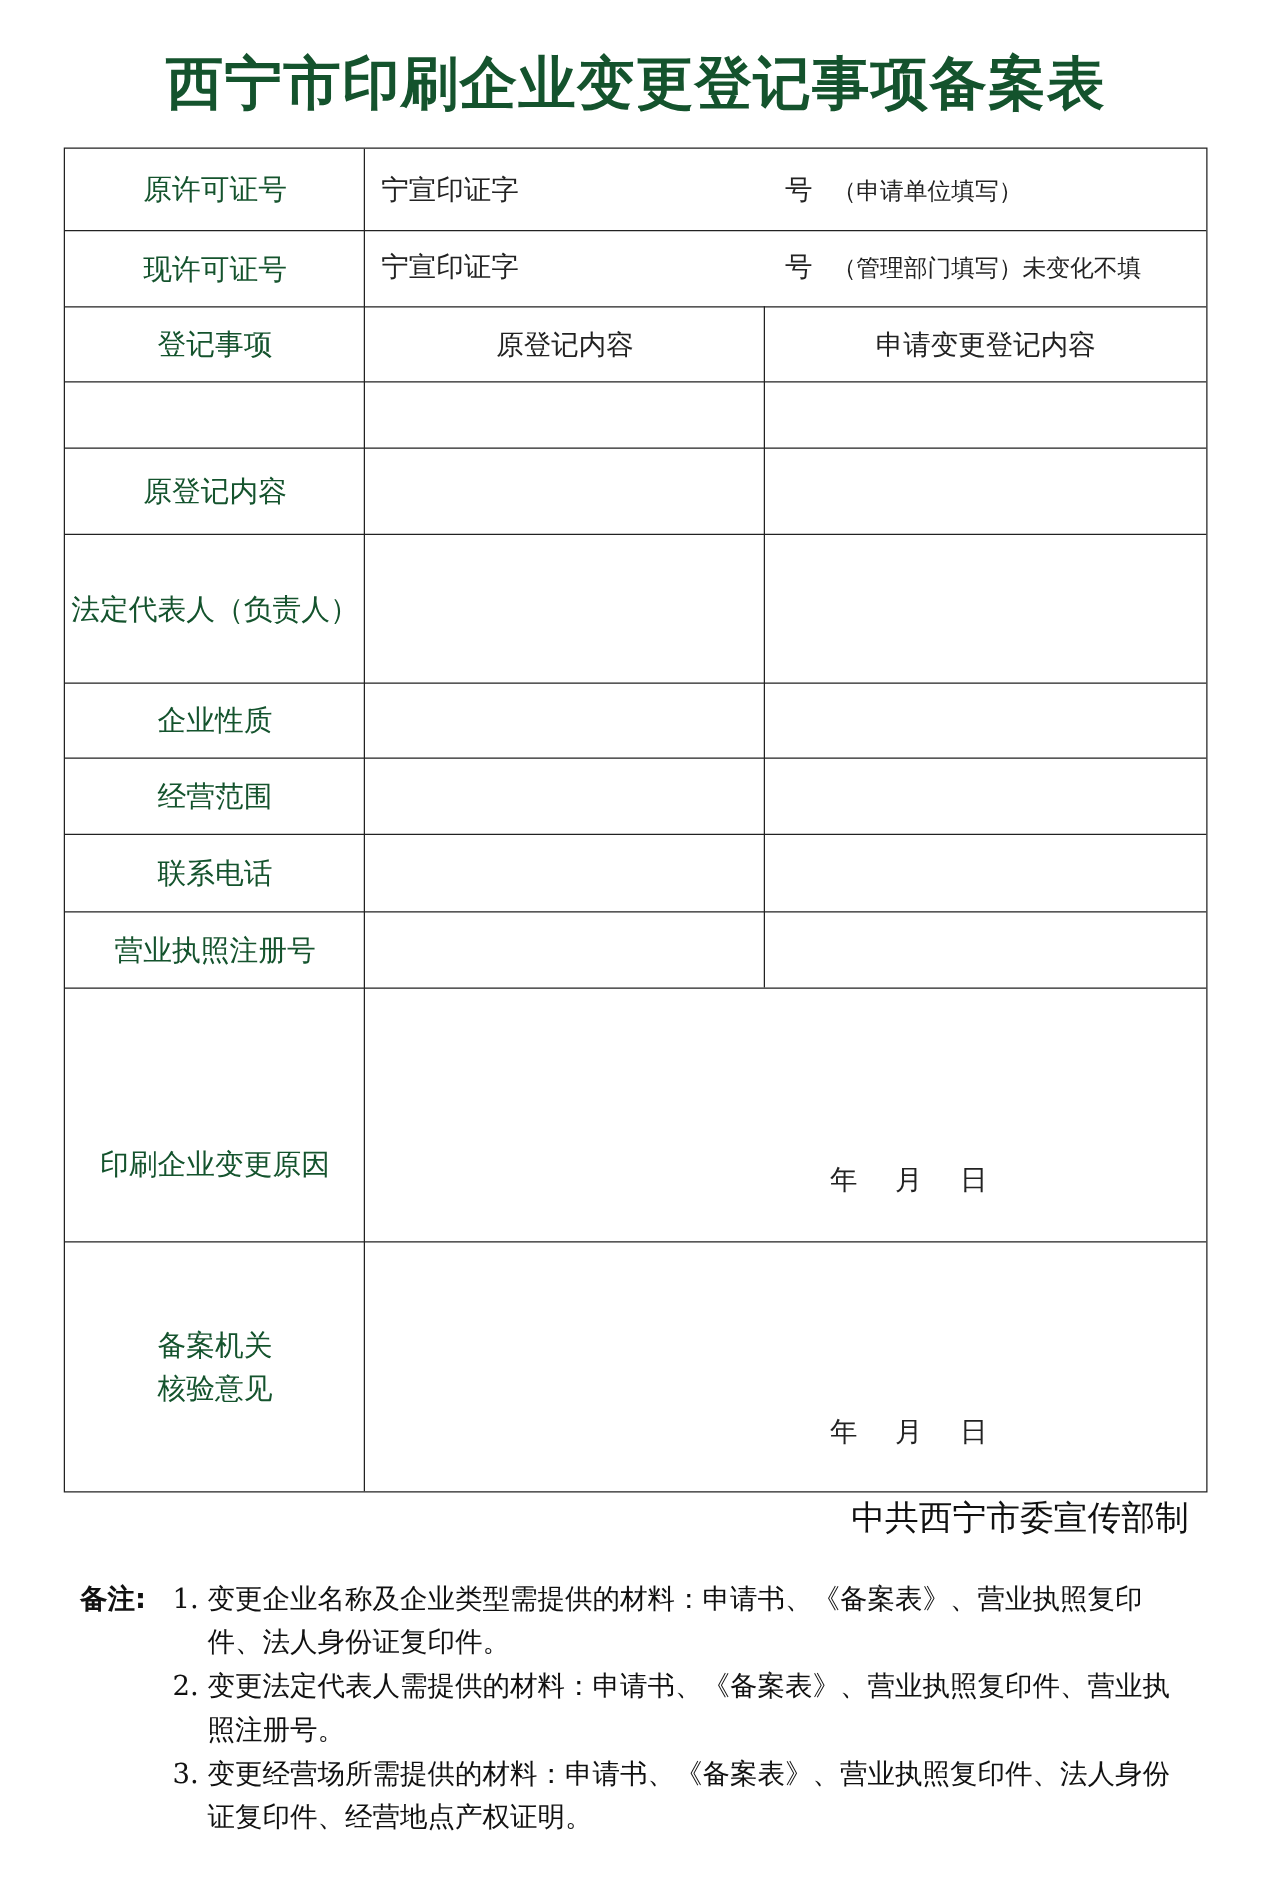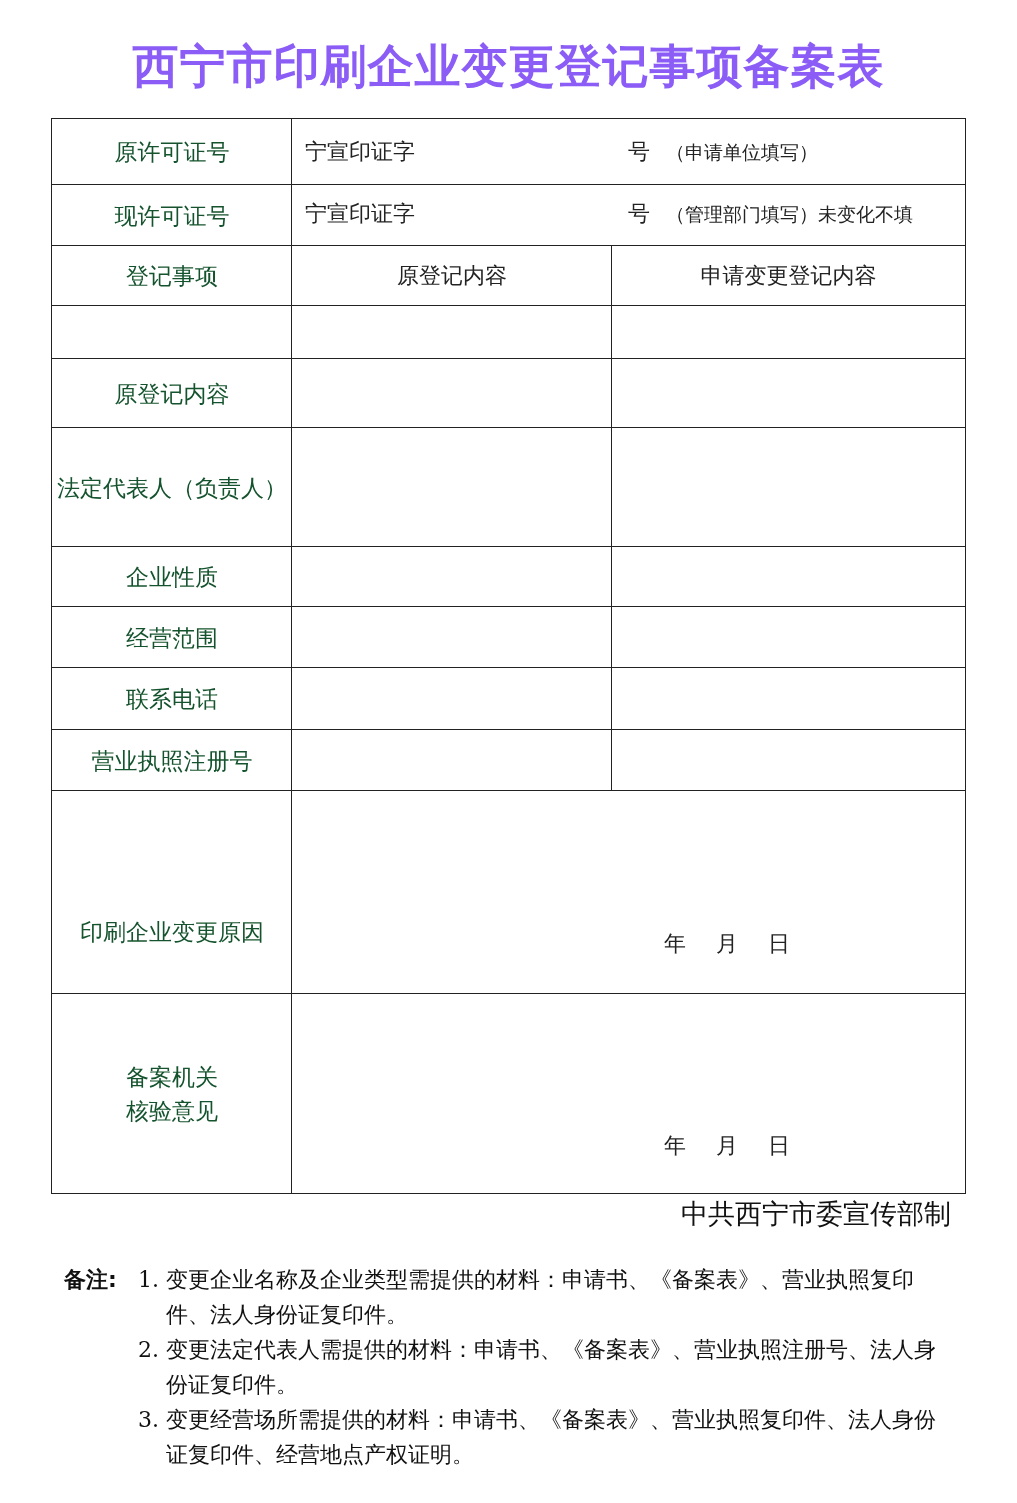--- a/index.html
+++ b/index.html
@@ -1,17 +1,17 @@
 <!DOCTYPE html>
 <html><head>
 <meta charset="utf-8">
 <style>
   html, body { margin: 0; padding: 0; background: #ffffff; }
   body { width: 1017px; height: 1503px; position: relative; overflow: hidden; color: #111; font-family: "DejaVu Sans", sans-serif; }
-  .title { position: absolute; left: 0; top: 36px; width: 1017px; text-align: center; font-family: "DejaVu Serif", serif; font-weight: bold; font-size: 46px; letter-spacing: 1px; color: #8b5cf6; }
+  .title { position: absolute; left: 0; top: 36px; width: 1017px; text-align: center; font-family: "DejaVu Serif", serif; font-weight: bold; font-size: 46px; letter-spacing: 1px; color: #14532d; }
   .tbl { position: absolute; left: 51px; top: 118px; width: 915px; height: 1076px; border: 1.5px solid #222; box-sizing: border-box; }
   .hl { position: absolute; left: 0; height: 0; border-top: 1.5px solid #222; }
   .vl { position: absolute; width: 0; border-left: 1.5px solid #222; }
   .cell { position: absolute; display: flex; align-items: center; justify-content: center; text-align: center; box-sizing: border-box; }
   .lbl { font-size: 23px; line-height: 34px; color: #14532d; }
   .serif { font-family: "DejaVu Serif", serif; font-size: 22px; color: #222; }
   .small { font-size: 19px; }
   .abs { position: absolute; white-space: nowrap; }
   .date { position: absolute; font-family: "DejaVu Serif", serif; font-size: 22px; color: #222; white-space: nowrap; }
   .date span { display: inline-block; margin-right: 30px; }
@@ -112,19 +112,19 @@
 <div class="maker">中共西宁市委宣传部制</div>
 
 <div class="notes">
   <div class="head">备注:</div>
   <div class="note-item" style="top:0">
     <span class="num">1.</span>
     <span class="txt">变更企业名称及企业类型需提供的材料：申请书、《备案表》、营业执照复印件、法人身份证复印件。</span>
   </div>
   <div class="note-item" style="top:70px">
     <span class="num">2.</span>
-    <span class="txt">变更法定代表人需提供的材料：申请书、《备案表》、营业执照注册号、法人身份证复印件。</span>
+    <span class="txt">变更法定代表人需提供的材料：申请书、《备案表》、营业执照复印件、营业执照注册号。</span>
   </div>
   <div class="note-item" style="top:140px">
     <span class="num">3.</span>
     <span class="txt">变更经营场所需提供的材料：申请书、《备案表》、营业执照复印件、法人身份证复印件、经营地点产权证明。</span>
   </div>
 </div>
 
 </body></html>

